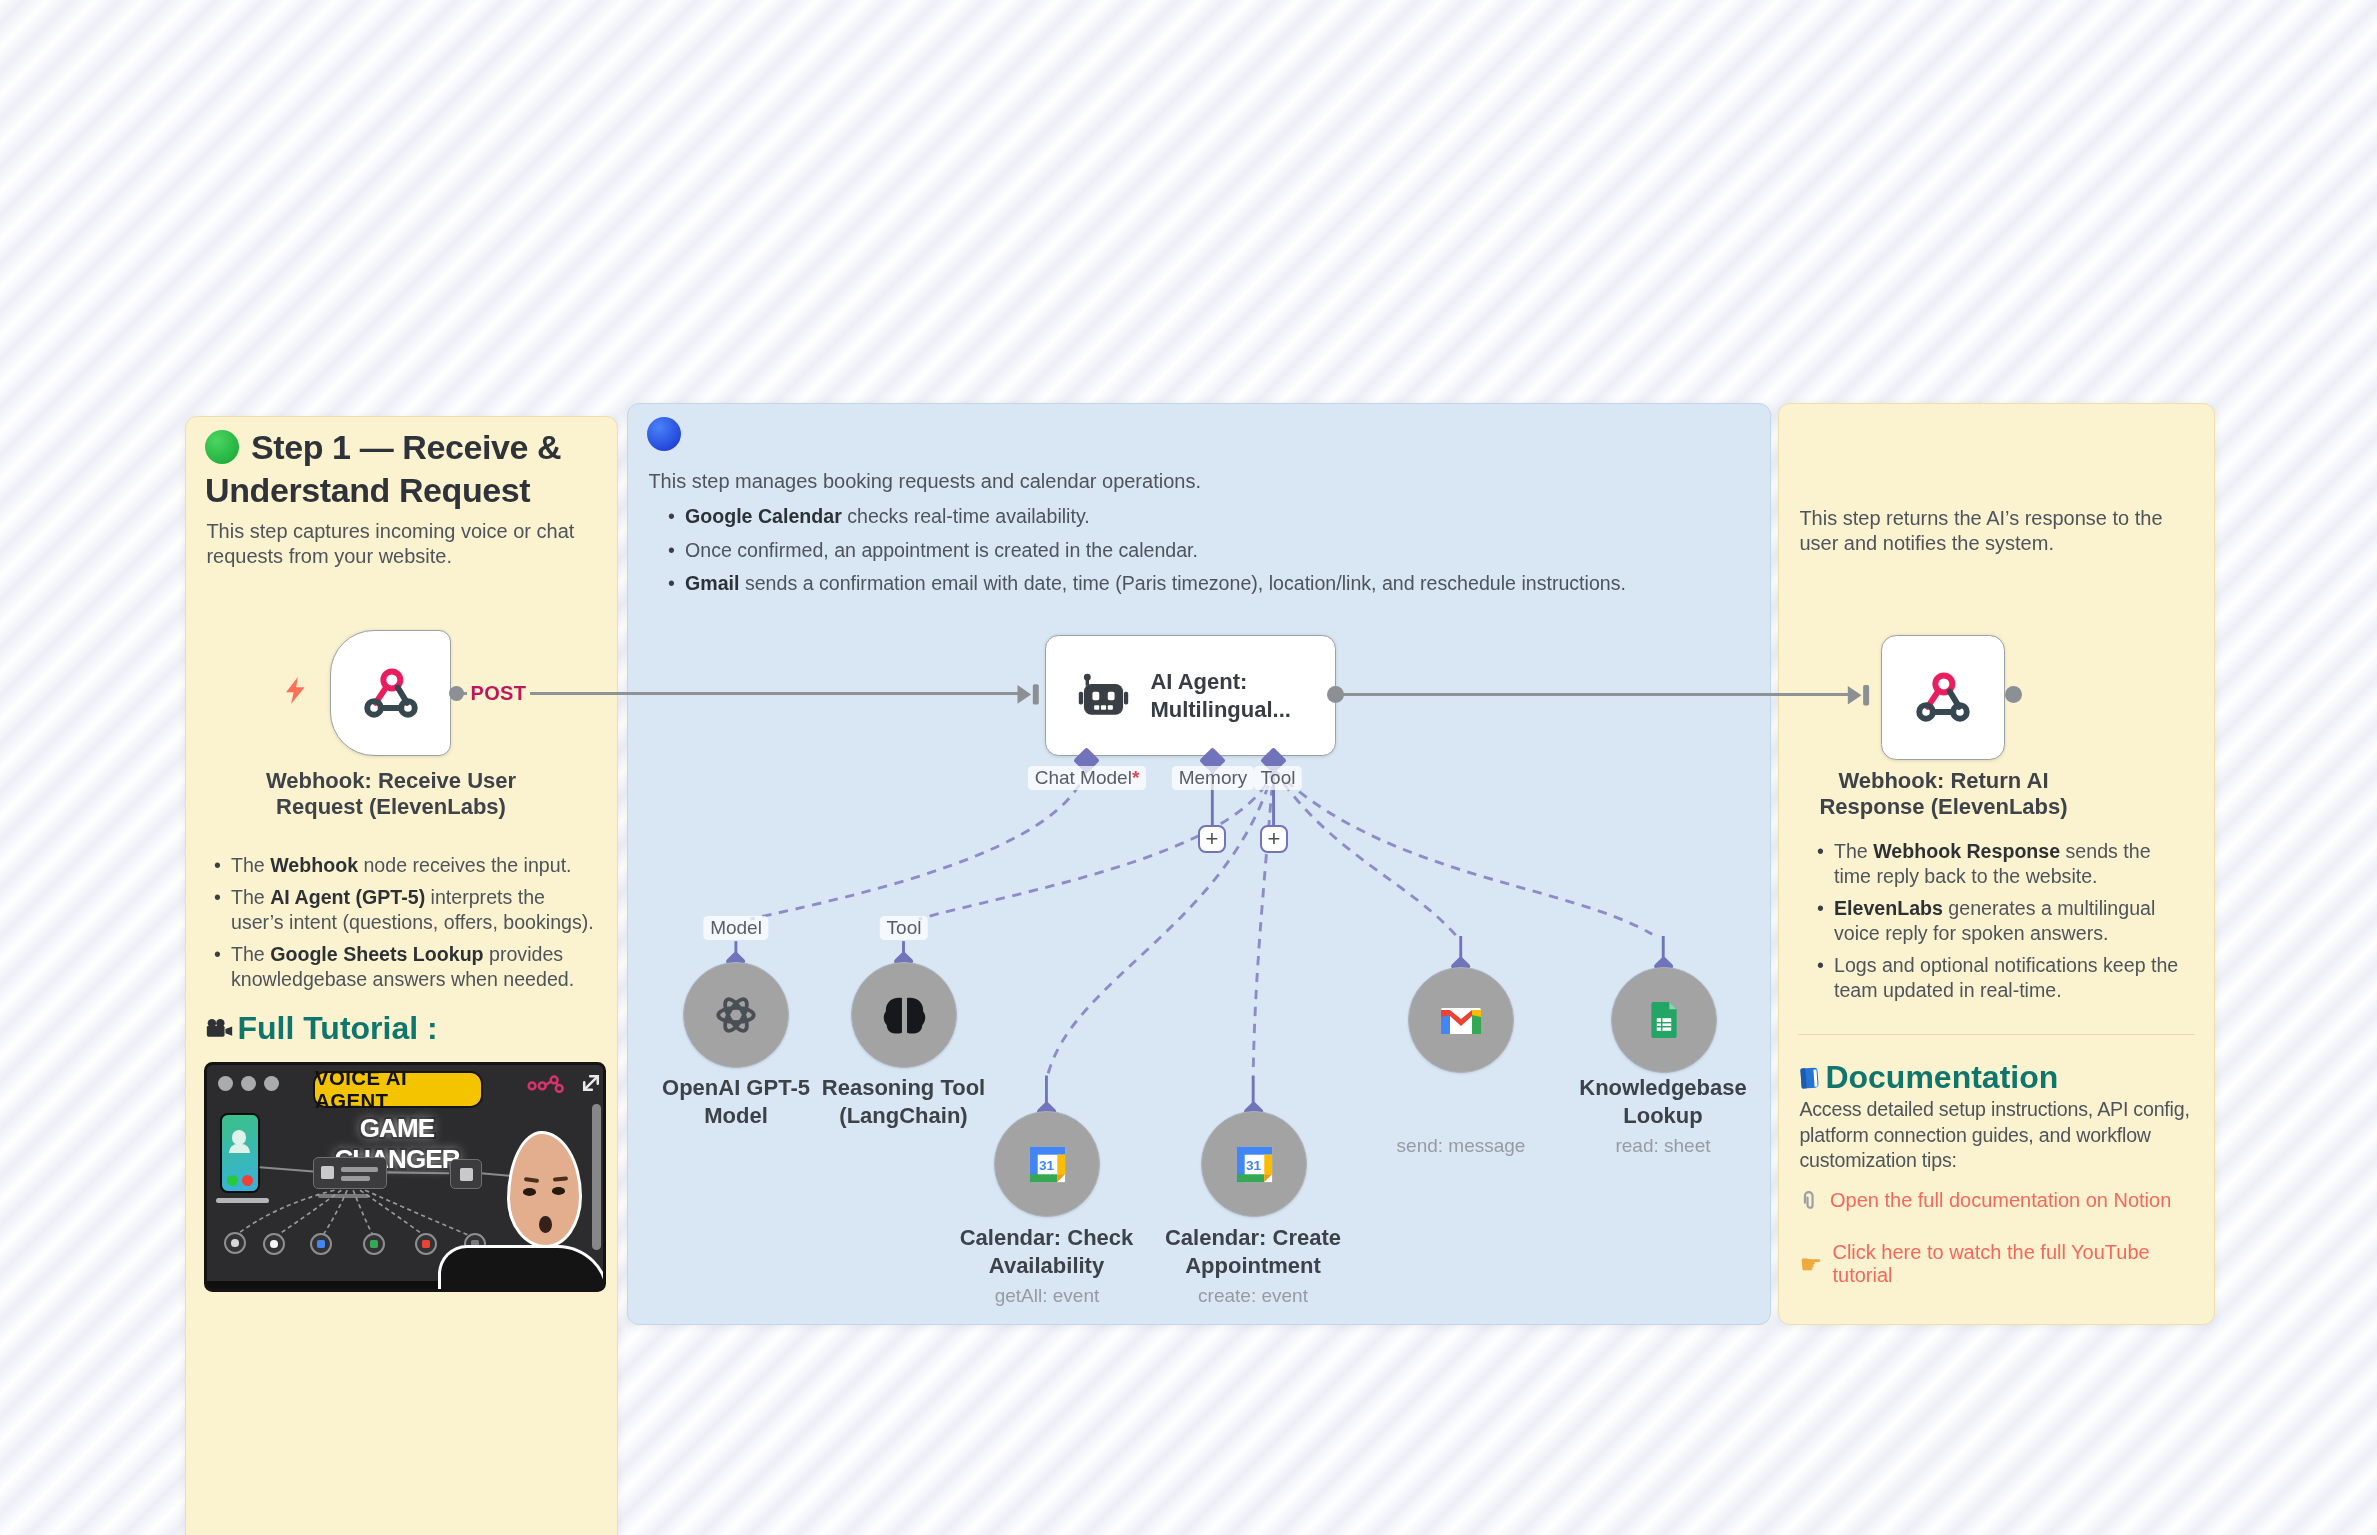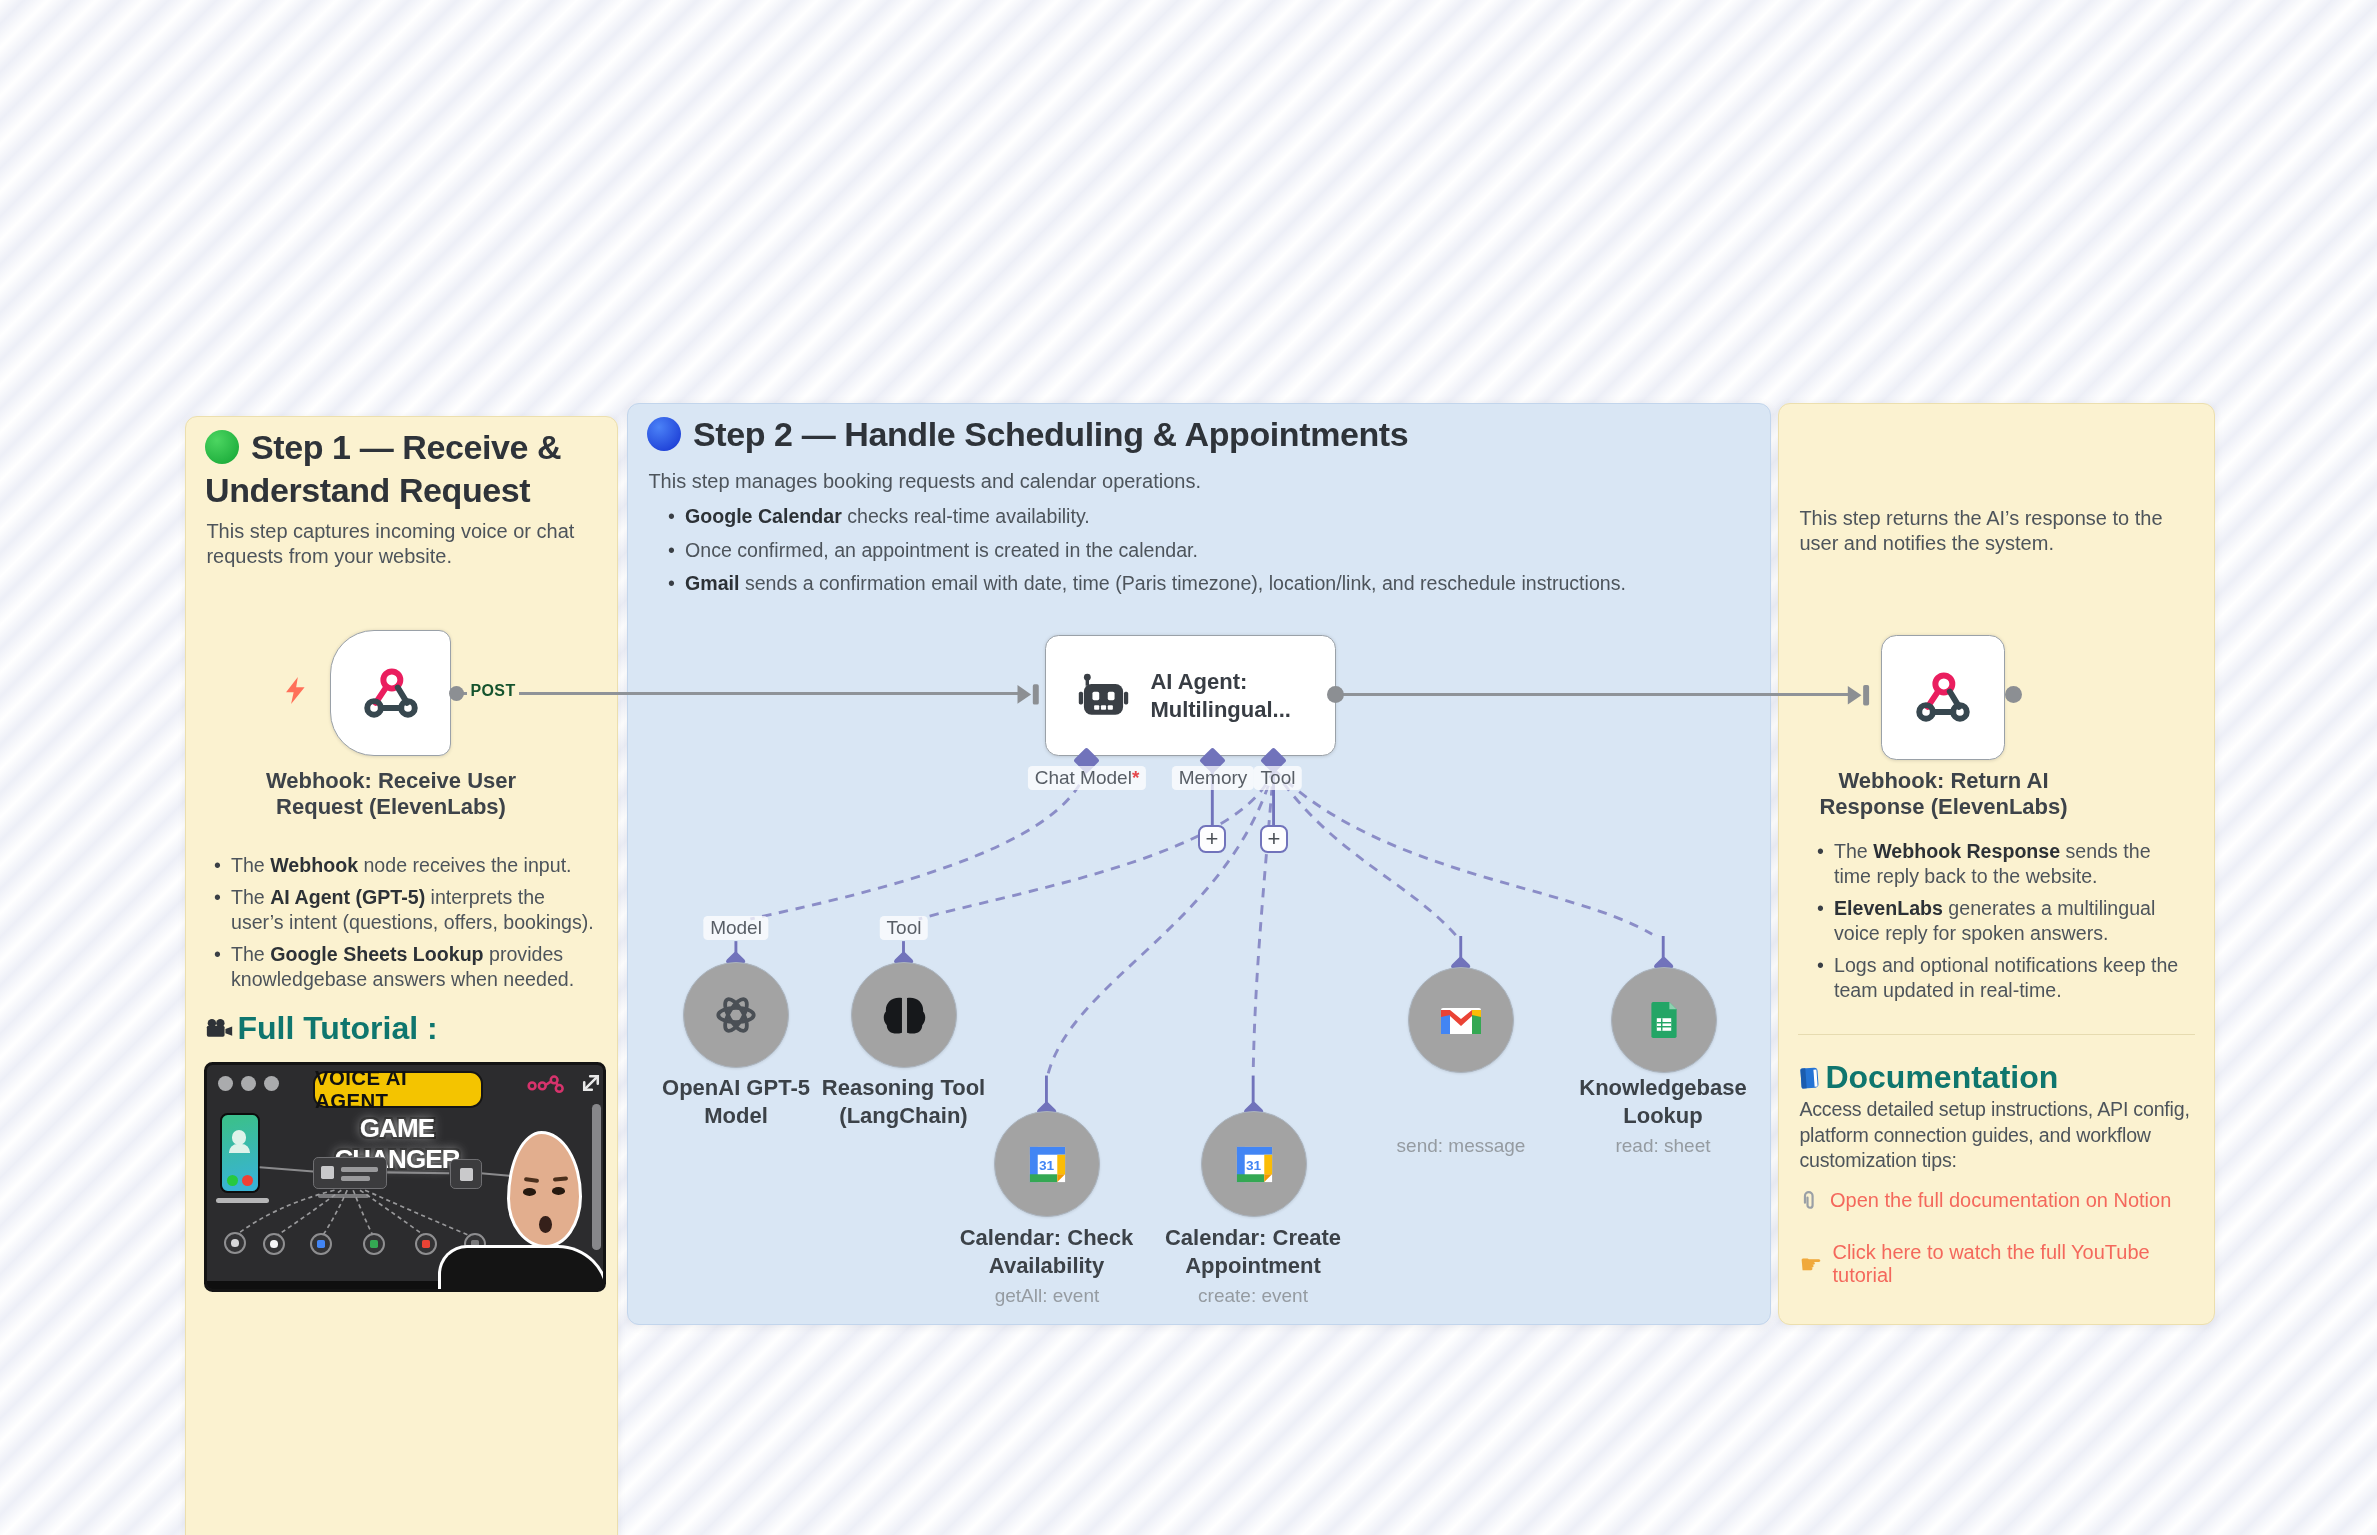--- a/index.html
+++ b/index.html
@@ -82,22 +82,22 @@
     border-radius:2.6px;}
   .pd-lg{width:19px;height:19px;}
   .pd-sm{width:15.3px;height:15.3px;}
   .port-label{position:absolute;transform:translateX(-50%);font-size:19px;color:#585e66;
     background:rgba(255,255,255,.72);padding:0.9px 6.8px;border-radius:4.3px;white-space:nowrap;}
   .req{color:#e5484d;font-weight:700;}
   .plus-btn{position:absolute;width:28px;height:28px;background:#fdfdfe;
     border:2.1px solid var(--connector-purple);border-radius:7.7px;color:#4a4f55;
     font-size:22px;line-height:24px;text-align:center;cursor:pointer;}
   .port-dot{position:absolute;border-radius:50%;background:#8c8f93;}
-  .post-label{position:absolute;left:467px;top:682px;font-size:16px;font-weight:600;
-    letter-spacing:0.4px;color:#14532d;background:var(--note-yellow);padding:0 3.4px;}
+  .post-label{position:absolute;left:467px;top:682px;font-size:20px;font-weight:600;
+    letter-spacing:0.4px;color:#be185d;background:var(--note-yellow);padding:0 3.4px;}
   .bolt{position:absolute;left:286px;top:677px;}
   
   #edges{position:absolute;left:0;top:0;pointer-events:none;}
   .edge{stroke:var(--line-gray);stroke-width:3.5;fill:none;}
   .edge-fill{fill:#8c8f93;stroke:none;}
   .dash{stroke:var(--dashed-purple);stroke-width:3.4;fill:none;stroke-dasharray:11 9;}
   .stub{stroke:var(--connector-purple);stroke-width:3.4;fill:none;}
   
   .thumb{position:absolute;left:18px;top:645px;width:402px;height:230px;border-radius:8.5px;
     background:#2c2c2e;border:3.4px solid #141414;overflow:hidden;cursor:pointer;padding-left:32px;}
@@ -235,21 +235,21 @@
           <path d="M6,20 L20,6"></path>
             <path d="M12,5 L21,5 L21,14"></path>
             <path d="M14,21 L5,21 L5,12"></path>
         </g>
       </svg>
     </div>
   </div>
 
   <div class="note note-blue" id="note-step2">
     <div class="note-title">
-      <span class="dot" style="background: radial-gradient(circle at 35% 30%, rgb(75, 130, 247), rgb(19, 48, 207));"></span><span>Step 2 — Handle Scheduling &amp; Appointments</span>
+      <span class="dot" style="background: radial-gradient(circle at 35% 30%, rgb(75, 130, 247), rgb(19, 48, 207));"></span>
     </div>
     <div class="note-intro">This step manages booking requests and calendar operations.</div>
     <ul class="bullets" id="step2-bullets">
         <li><span class="b">Google Calendar</span><span> checks real-time availability.</span></li>
         <li><span>Once confirmed, an appointment is created in the calendar.</span></li>
         <li><span class="b">Gmail</span><span> sends a confirmation email with date, time (Paris timezone), location/link, and reschedule instructions.</span></li>
       </ul>
   </div>
 
   <div class="note note-yellow" id="note-step3">

